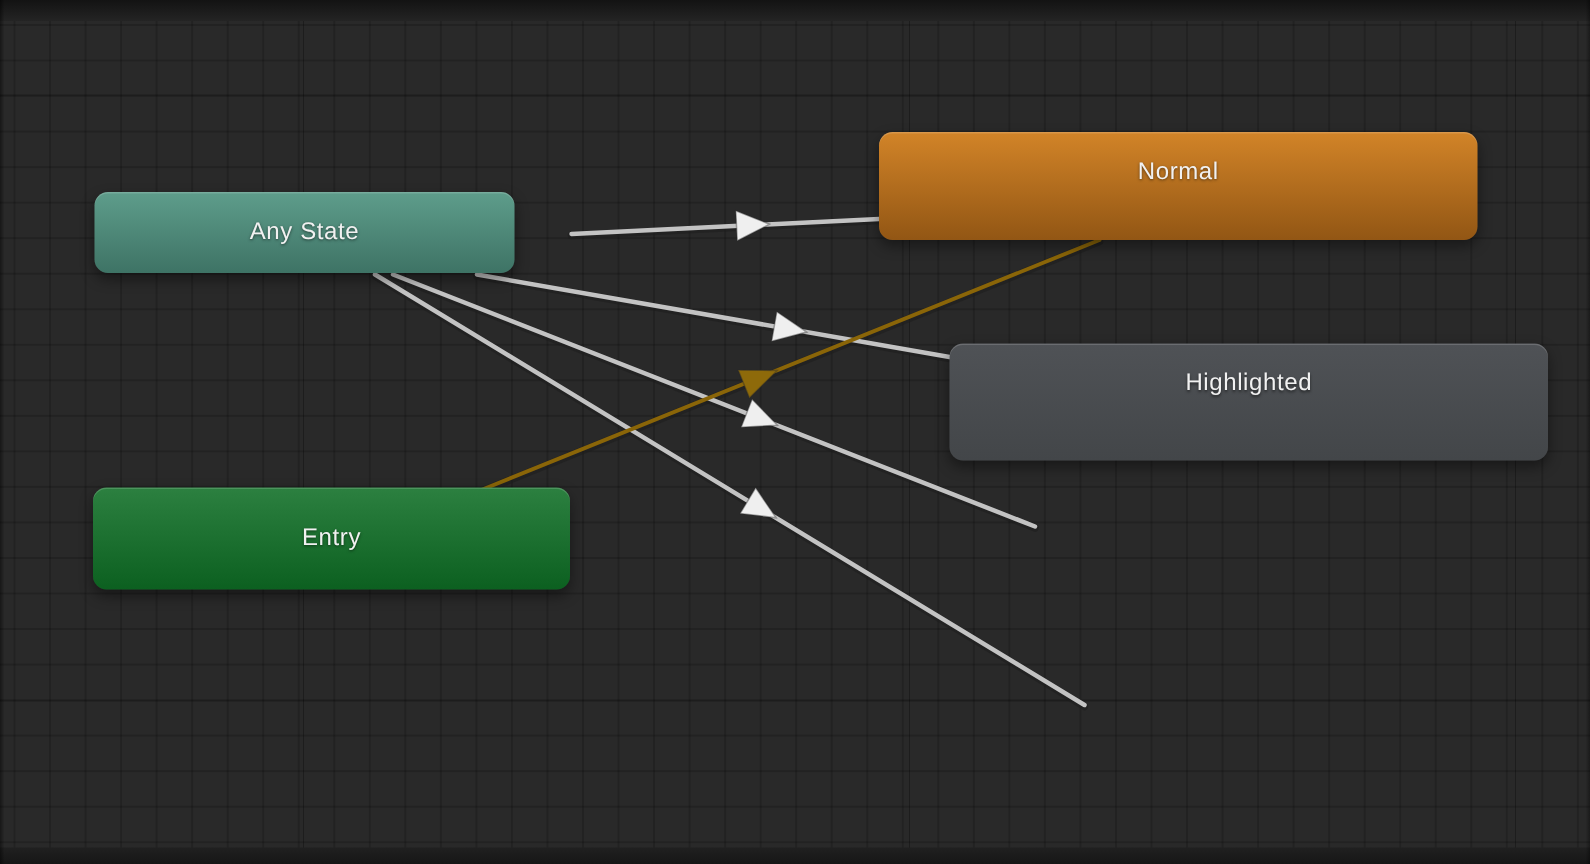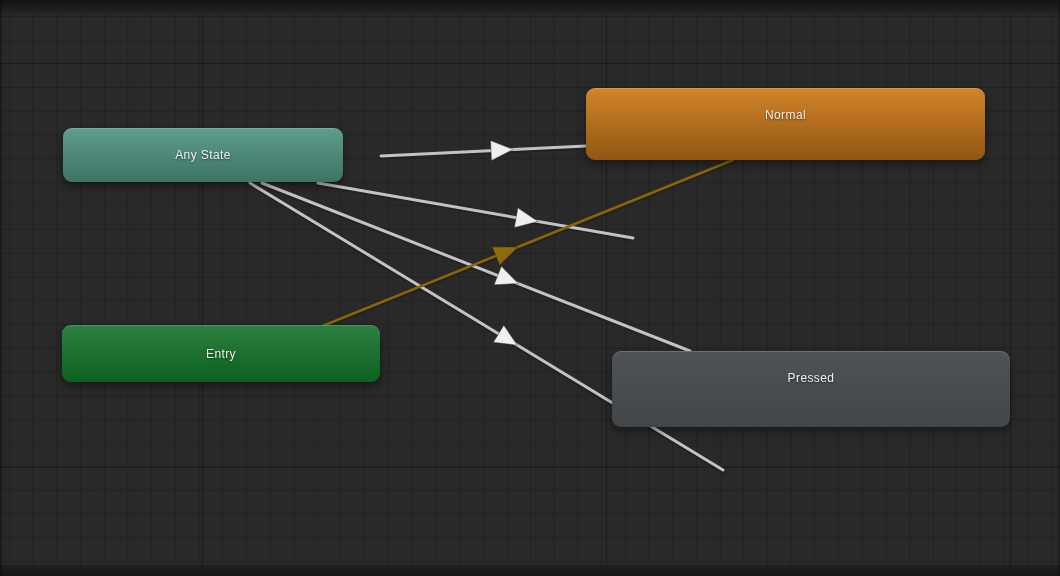--- a/index.html
+++ b/index.html
@@ -24,28 +24,28 @@
   #wires{position:absolute;left:0;top:0;width:1060px;height:576px;}
   .wire-shadow{stroke:#1e1e1e;stroke-width:5;fill:none;opacity:.55;stroke-linecap:round;}
   .wire-white{stroke:#c3c3c3;stroke-width:3;fill:none;stroke-linecap:round;}
   .wire-orange{stroke:#8a6508;stroke-width:2.6;fill:none;stroke-linecap:round;}
   .arrow-white{fill:#efefef;stroke:#2a2a2a;stroke-width:1;stroke-opacity:.4;}
   .arrow-orange{fill:#8e6a0a;stroke:#2a2a2a;stroke-width:1;stroke-opacity:.4;}
 
   .node{position:absolute;border-radius:9px;
         box-shadow:0 4px 9px rgba(0,0,0,0.42), inset 0 1px 0 rgba(255,255,255,0.16);}
   .node .label{position:absolute;left:0;right:0;text-align:center;color:#f1f1f1;
-        font-size:12px;letter-spacing:.4px;text-shadow:0 1px 2px rgba(0,0,0,0.55);
+        font-size:16px;letter-spacing:.4px;text-shadow:0 1px 2px rgba(0,0,0,0.55);
         white-space:nowrap;pointer-events:none;}
   .small-node .label{top:50%;transform:translateY(-50%);}
   .tall-node .label{top:27px;transform:translateY(-50%);}
 
   #node-any-state{left:63px;top:128px;width:280px;height:54px;
         background:linear-gradient(#5e9d8b,#3e7365);}
-  #node-entry{left:62px;top:325px;width:318px;height:57px;
+  #node-entry{left:62px;top:325px;width:318px;height:68px;
         background:linear-gradient(#2c8040,#0c6020);}
   #node-normal{left:586px;top:88px;width:399px;height:72px;
         background:linear-gradient(#d28428,#925614);}
   #node-highlighted{left:633px;top:229px;width:399px;height:78px;
         background:linear-gradient(#4f5256,#434649);}
   #node-pressed{left:612px;top:351px;width:398px;height:76px;
         background:linear-gradient(#4f5256,#434649);}
   #node-disabled{left:612px;top:470px;width:398px;height:76px;
         background:linear-gradient(#53565a,#45484c);
         box-shadow:0 0 0 2px #2f86d4,
@@ -93,24 +93,24 @@
   </svg>
 
   <div id="node-any-state" class="node small-node">
     <span class="label">Any State</span>
   </div>
 
   <div id="node-normal" class="node tall-node">
     <span class="label">Normal</span>
   </div>
 
+  <div id="node-highlighted" class="node tall-node">
+    <span class="label">Highlighted</span>
+  </div>
 
-  <div id="node-pressed" class="node tall-node">
-    <span class="label">Pressed</span>
-  </div>
 
 
   <div id="node-entry" class="node small-node">
     <span class="label">Entry</span>
   </div>
 
   <div id="top-shade" class="edge-shade"></div>
   <div id="bottom-shade" class="edge-shade"></div>
   <div id="left-shade" class="edge-shade"></div>
   <div id="right-shade" class="edge-shade"></div>

